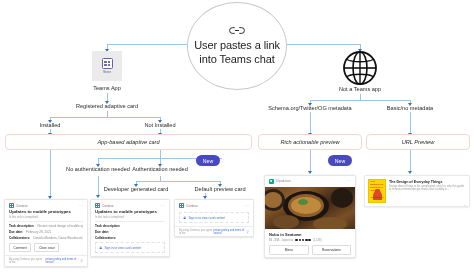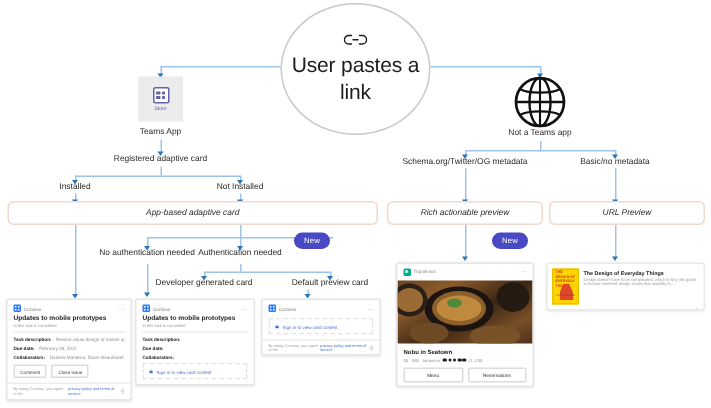--- a/index.html
+++ b/index.html
@@ -26,21 +26,21 @@
   .circle {
     position: absolute;
     border: 1px solid #c9c9c9;
     border-radius: 50%;
     background: #fff;
     display: flex; flex-direction: column;
     align-items: center; justify-content: center;
     text-align: center;
   }
   .circle .ctext {
-    font-size: 14px; color: #1d1d1d; line-height: 1.25;
+    font-size: 11px; color: #1d1d1d; line-height: 1.25;
     font-weight: 500; letter-spacing: -0.1px;
   }
   .link-icon { margin-bottom: 4px; display:block; }
 
   
   .lbl {
     position: absolute;
     font-size: 5.6px;
     color: #2a2a2a;
     text-align: center;
@@ -264,20 +264,21 @@
   <div class="ln lnv" style="left:410px; top:150px; height:22px;"></div>
   <div class="arw" style="left:408px; top:171px;"></div>
 
   <div class="circle" style="left:187px; top:2px; width:100px; height:88px;">
     <svg class="link-icon" width="16" height="9" viewBox="0 0 24 13" fill="none">
       <path d="M9.5 6.5H14.5" stroke="#1d1d1d" stroke-width="1.4" stroke-linecap="round"></path>
       <path d="M8 2.2H5.2A4.3 4.3 0 0 0 5.2 10.8H8" stroke="#1d1d1d" stroke-width="1.4" stroke-linecap="round" fill="none"></path>
       <path d="M16 2.2H18.8A4.3 4.3 0 0 1 18.8 10.8H16" stroke="#1d1d1d" stroke-width="1.4" stroke-linecap="round" fill="none"></path>
     </svg>
     <div class="ctext">User pastes a link</div>
+    <div class="ctext">into Teams chat</div>
   </div>
 
   <div class="appTile" style="left:92px; top:51px; width:30px; height:30px;">
     <div class="storeGrid">
       <i></i>
         <i></i>
         <i></i>
         <i></i>
     </div>
     <div class="storeTxt">Store</div>

